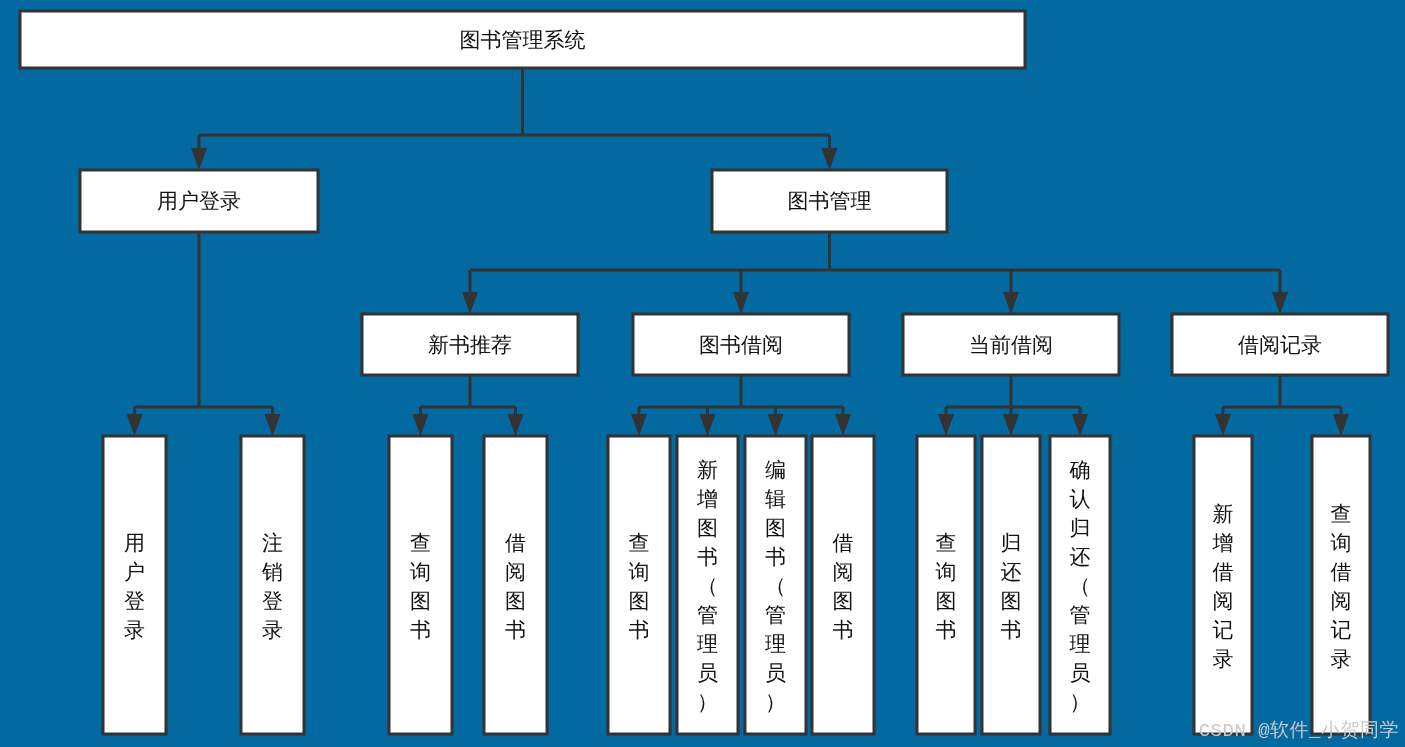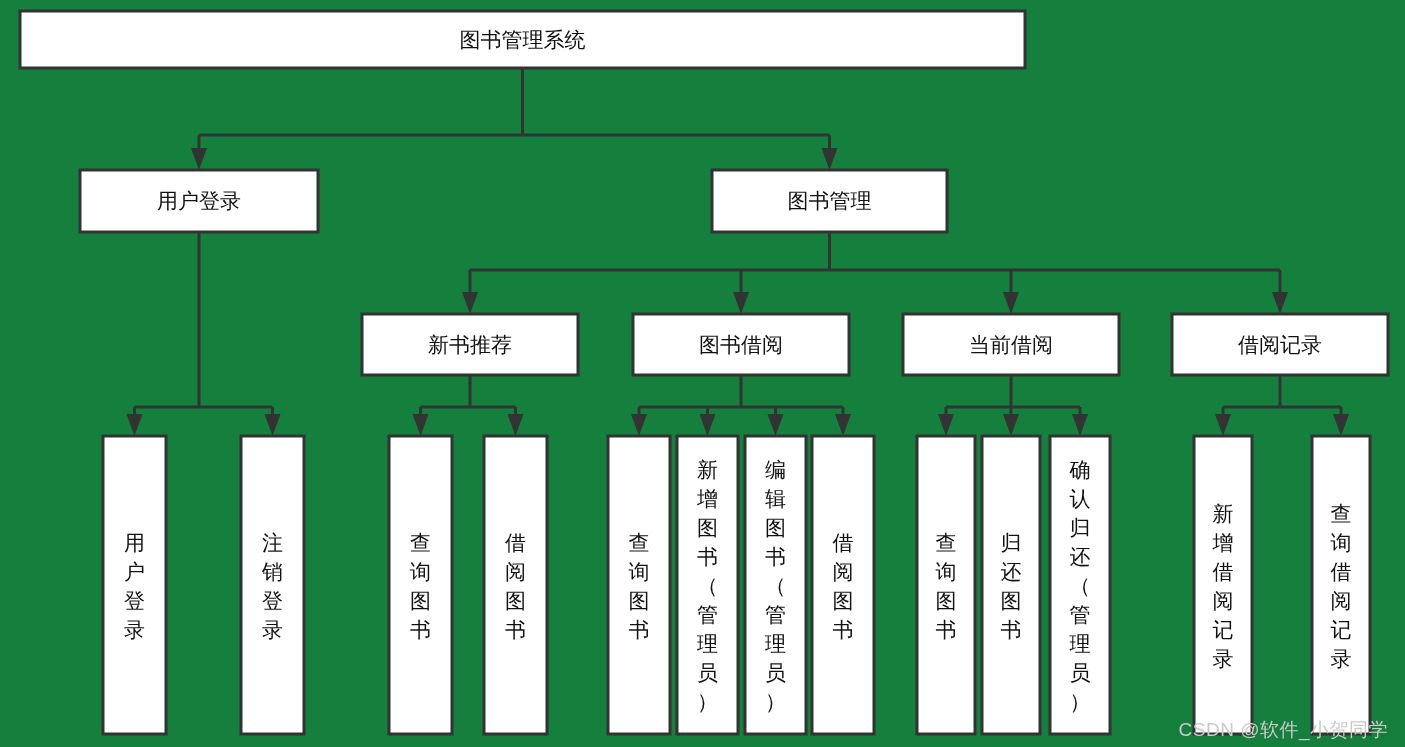--- a/index.html
+++ b/index.html
@@ -7,21 +7,21 @@
     padding: 0;
     background: #ffffff;
   }
   body {
     font-family: "DejaVu Sans", "Liberation Sans", sans-serif;
   }
   #page {
     position: relative;
     width: 1405px;
     height: 747px;
-    background: #15803d;
+    background: #0369a1;
     overflow: hidden;
   }
   #diagram-svg {
     position: absolute;
     left: 0;
     top: 0;
     width: 1405px;
     height: 747px;
   }
   .node-box {
@@ -46,23 +46,23 @@
     stroke: #333333;
     stroke-width: 3;
     fill: none;
   }
   .arrow-head {
     fill: #333333;
     stroke: none;
   }
   .watermark {
     position: absolute;
-    right: 17px;
+    right: 6px;
     bottom: 4px;
-    font-family: Liberation Sans, sans-serif;
+    font-family: Liberation Mono, monospace;
     font-size: 19px;
     color: #c9c9c9;
     letter-spacing: 0.5px;
     white-space: nowrap;
     user-select: none;
     margin-left: 12px;
   }
 </style>
 </head>
 <body>

